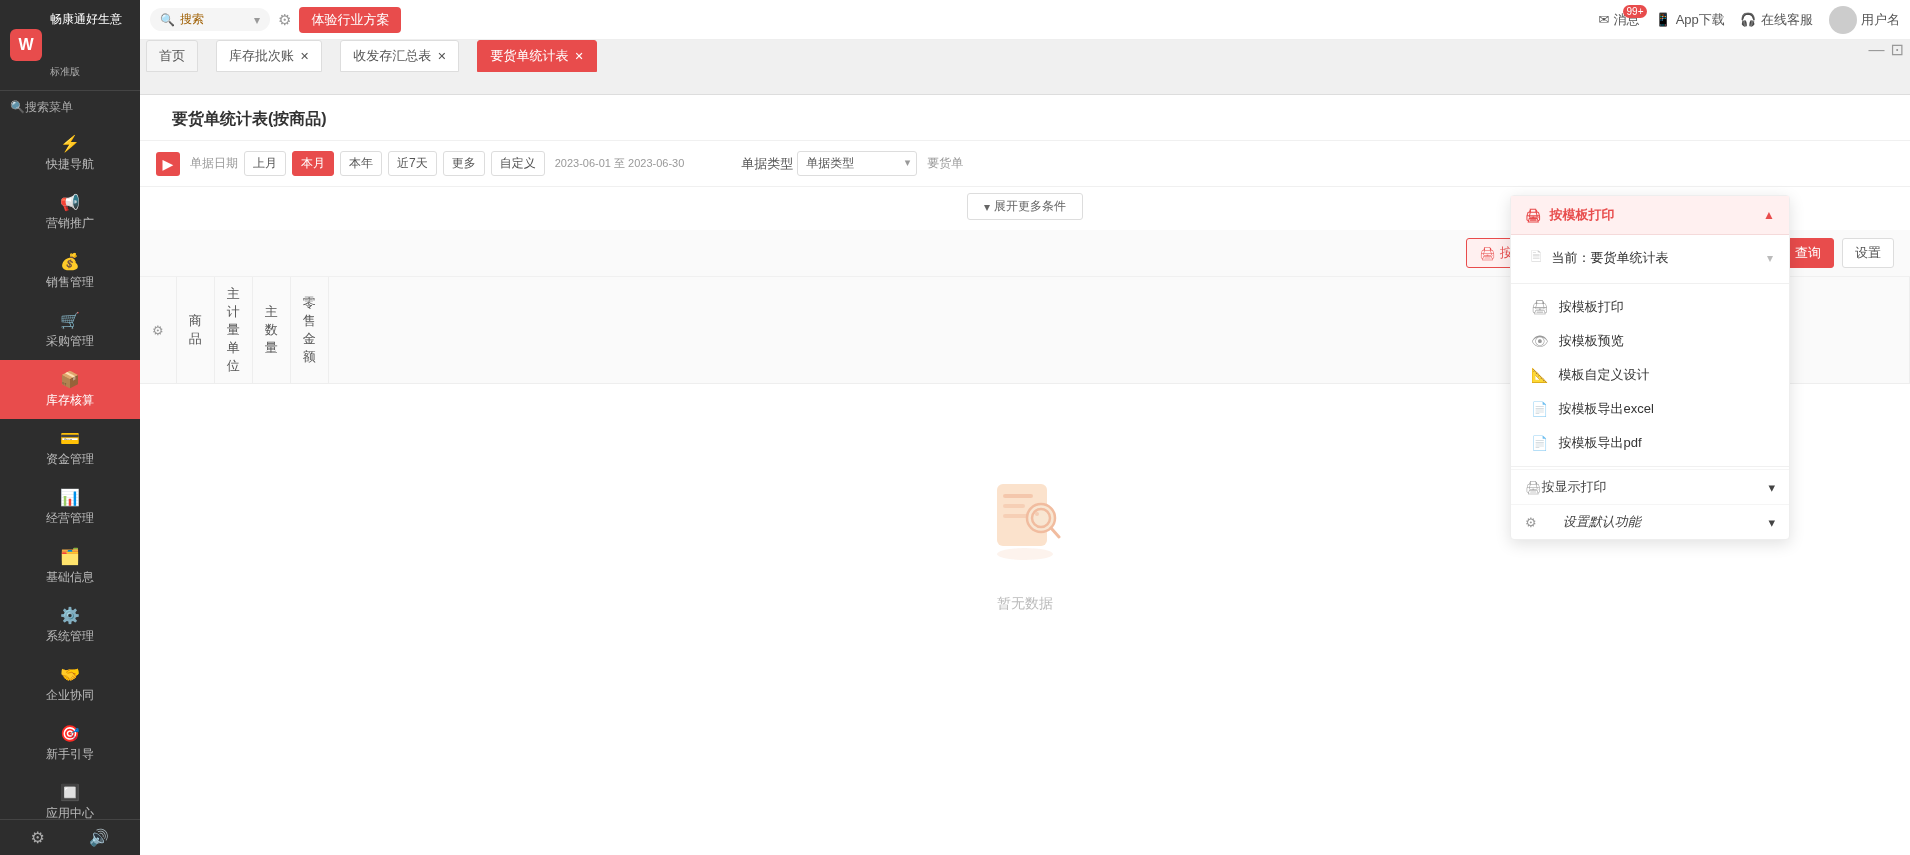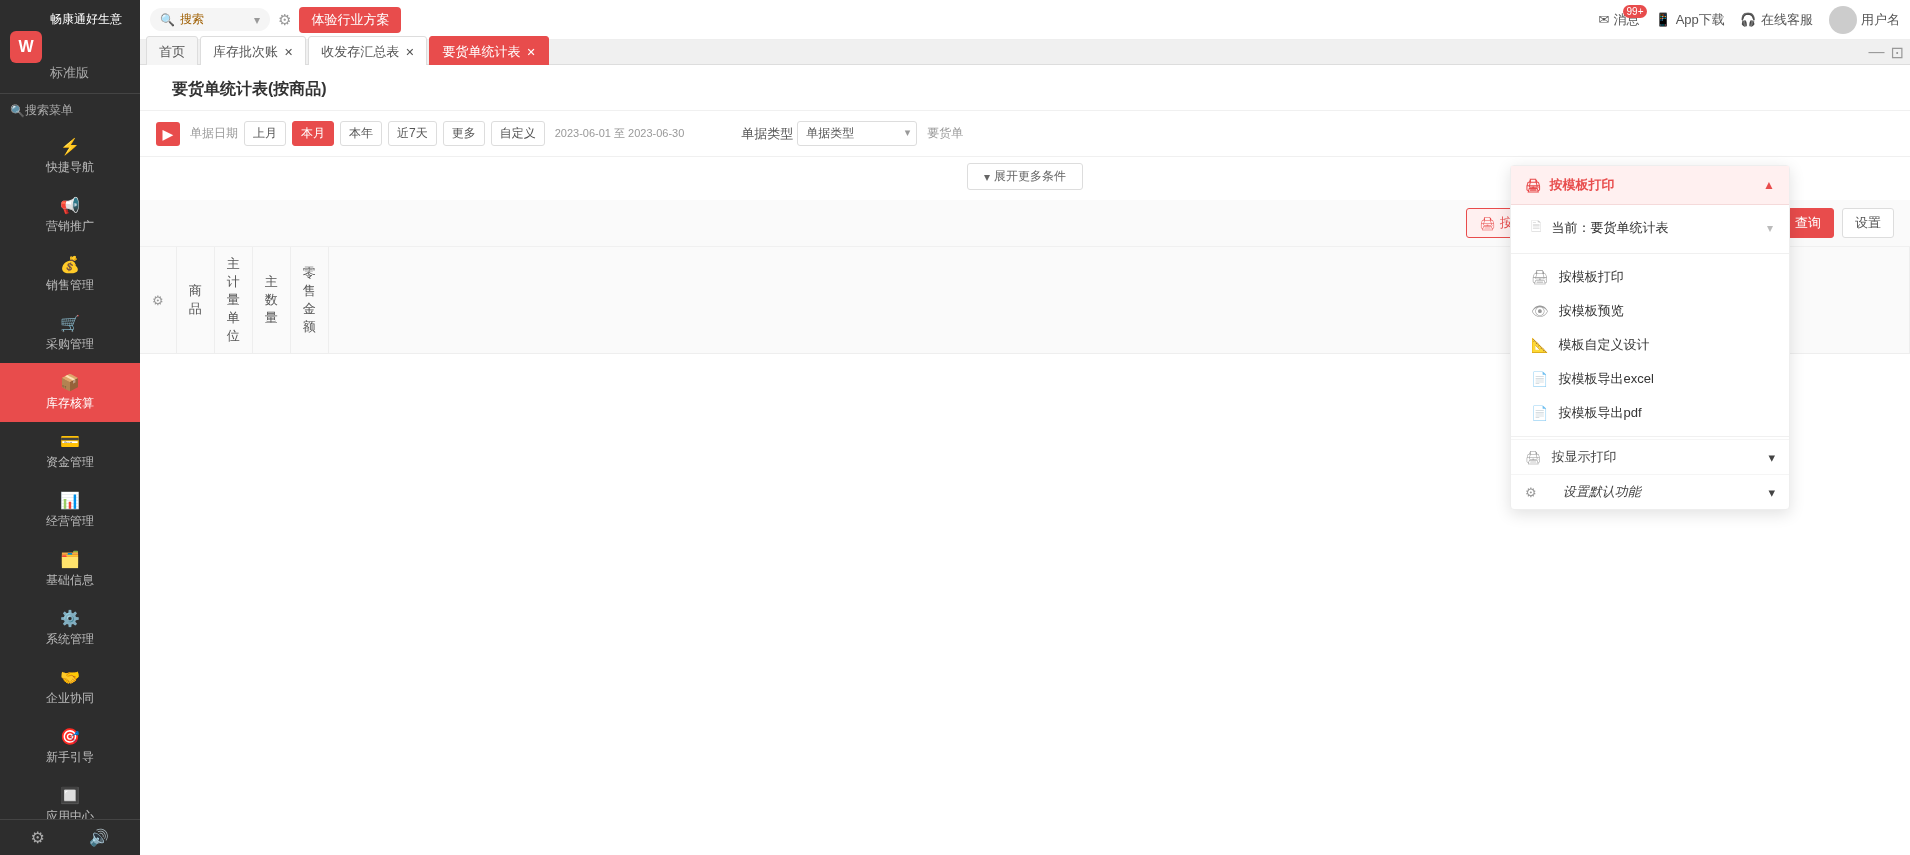--- a/index.html
+++ b/index.html
@@ -29,21 +29,21 @@
       display: flex;
       align-items: center;
       justify-content: center;
       color: white;
       font-weight: bold;
       font-size: 16px;
       margin-right: 8px;
       flex-shrink: 0;
     }
     .logo-text { font-size: 12px; color: #fff; line-height: 1.3; }
-    .logo-text .sub { color: #aaa; font-size: 13px; margin-top: 37px; }
+    .logo-text .sub { color: #aaa; font-size: 10px; margin-top: 37px; }
     .sidebar-search {
       display: flex;
       align-items: center;
       padding: 8px 10px;
       color: #aaa;
       cursor: pointer;
       font-size: 12px;
     }
     .sidebar-nav { flex: 1; overflow-y: auto; }
     .sidebar-item {
@@ -139,27 +139,27 @@
       border-radius: 50%;
       display: flex;
       align-items: center;
       justify-content: center;
       font-size: 11px;
       color: #555;
     }
 
     
     .tabbar {
-      height: 25px;
+      height: 55px;
       background: #f0f0f0;
       display: flex;
-      align-items: center;
+      align-items: flex-start;
       padding: 0 6px;
       border-bottom: 1px solid #ddd;
-      gap: 2px;
+      gap: 18px;
     }
     .tab {
       display: flex;
       align-items: center;
       padding: 6px 12px;
       background: #fff;
       border: 1px solid #ddd;
       border-radius: 3px 3px 0 0;
       cursor: pointer;
       font-size: 13px;
@@ -611,20 +611,37 @@
           <th>主数量</th>
           <th>零售金额</th>
           <th style="width:100%;"></th>
         </tr>
       </thead>
       <tbody>
         
       </tbody>
     </table>
 
+    <div class="empty-state">
+      <div class="empty-icon">
+        
+        <svg width="100" height="100" viewBox="0 0 100 100" fill="none" xmlns="http://www.w3.org/2000/svg">
+          <ellipse cx="50" cy="90" rx="28" ry="6" fill="#f5cdb4" opacity="0.4"></ellipse>
+          <rect x="22" y="20" width="50" height="62" rx="6" fill="#f7c9a0" opacity="0.9"></rect>
+          <rect x="28" y="30" width="30" height="4" rx="2" fill="#e89060" opacity="0.7"></rect>
+          <rect x="28" y="40" width="22" height="4" rx="2" fill="#e89060" opacity="0.5"></rect>
+          <rect x="28" y="50" width="26" height="4" rx="2" fill="#e89060" opacity="0.5"></rect>
+          <circle cx="66" cy="54" r="14" fill="#f5d6b5" stroke="#e89060" stroke-width="2.5"></circle>
+          <circle cx="66" cy="54" r="9" fill="none" stroke="#e89060" stroke-width="2.5"></circle>
+          <line x1="76" y1="64" x2="84" y2="73" stroke="#e89060" stroke-width="3" stroke-linecap="round"></line>
+          <circle cx="62" cy="50" r="2" fill="#e89060" opacity="0.6"></circle>
+        </svg>
+      </div>
+      <div class="empty-text">暂无数据</div>
+    </div>
 
     <div class="dropdown-menu">
       <div class="dropdown-header">
         <span>🖨</span>
         <span style="flex:1;margin-left:8px;">按模板打印</span>
         <span class="chevron">▲</span>
       </div>
       <div class="dropdown-section">
         <div class="dropdown-item sub-item">
           <span style="color:#ccc;">🗎</span>
@@ -652,21 +669,21 @@
             <span>按模板导出excel</span>
           </div>
           <div class="dropdown-item sub-item">
             <span class="di-icon">📄</span>
             <span>按模板导出pdf</span>
           </div>
         </div>
       <hr class="dropdown-divider">
       <div class="dropdown-sub-header">
         <span style="color:#999;">🖨</span>
-        <span style="flex:1;margin-left:10px;">按显示打印</span>
+        <span style="flex:1;">按显示打印</span>
         <span class="arrow">▾</span>
       </div>
       <div class="dropdown-sub-header">
         <span style="color:#999;">⚙</span>
         <span style="flex:1;margin-left:26px;font-style:italic;">设置默认功能</span>
         <span class="arrow">▾</span>
       </div>
     </div>
   </div>
 </div>

